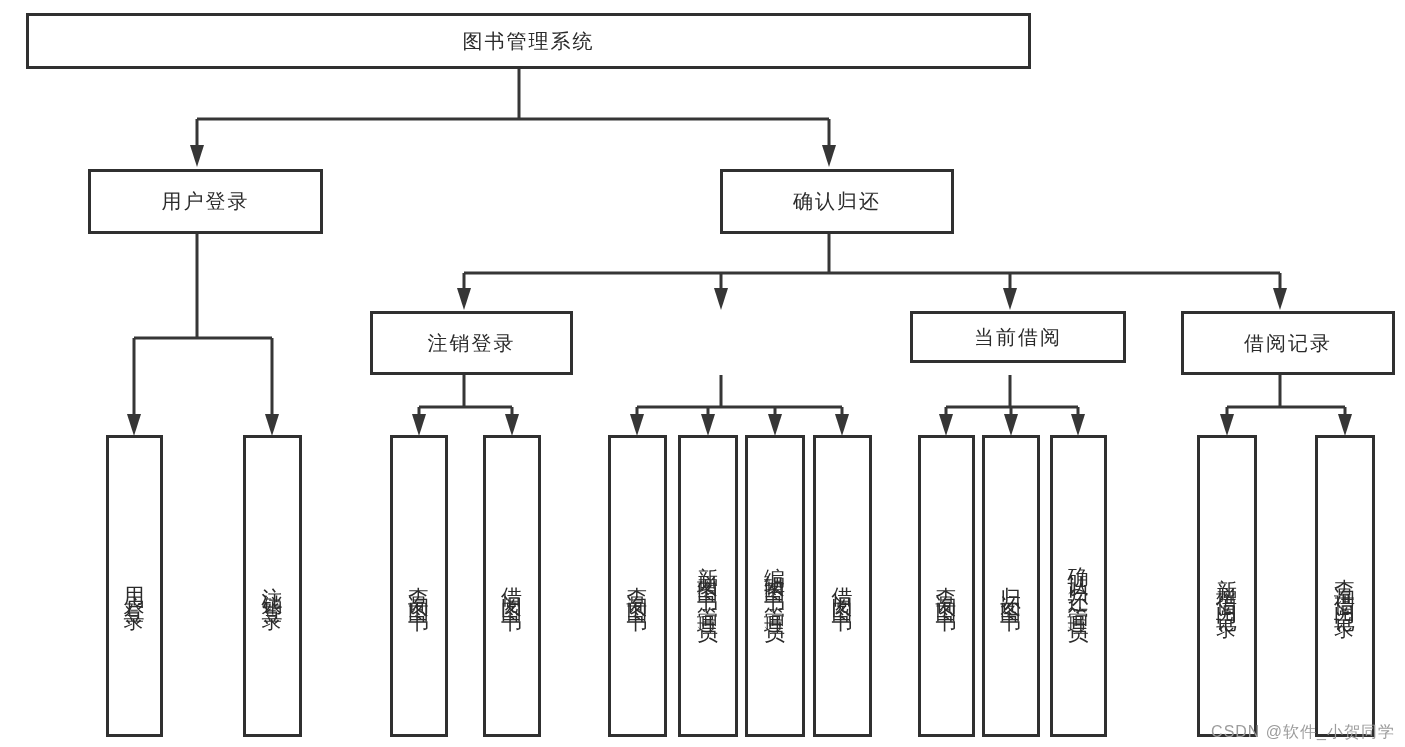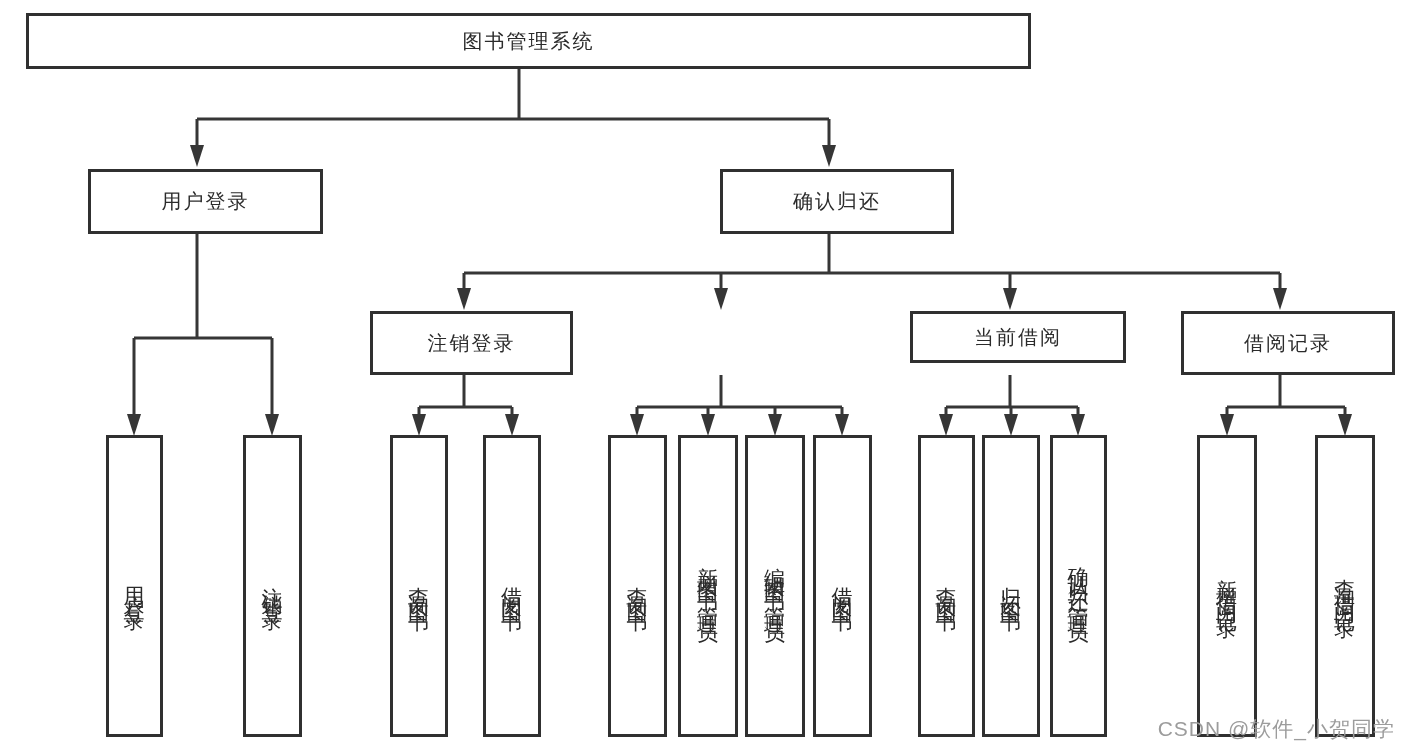--- a/index.html
+++ b/index.html
@@ -52,21 +52,21 @@
   }
   svg.connectors polygon{
     fill:var(--line);
     stroke:none;
   }
   .watermark{
     position:absolute;
     right:10px;
     bottom:4px;
     color:var(--wm);
-    font-size:21px;
+    font-size:16px;
     letter-spacing:1px;
     white-space:nowrap;
   }
 </style>
 </head>
 <body>
 
 <div class="stage">
 
   <div class="node h-node" style="left:18px;top:13px;width:1005px;height:56px;">图书管理系统</div>

